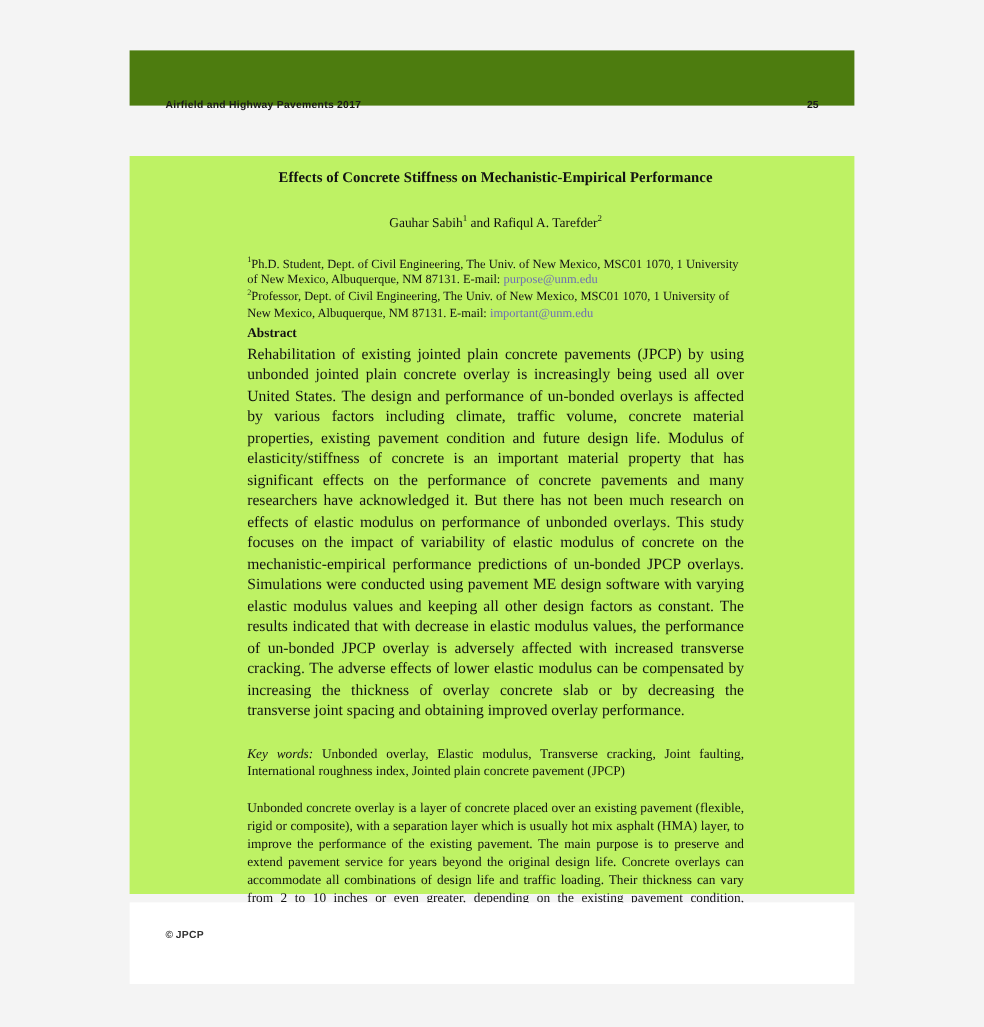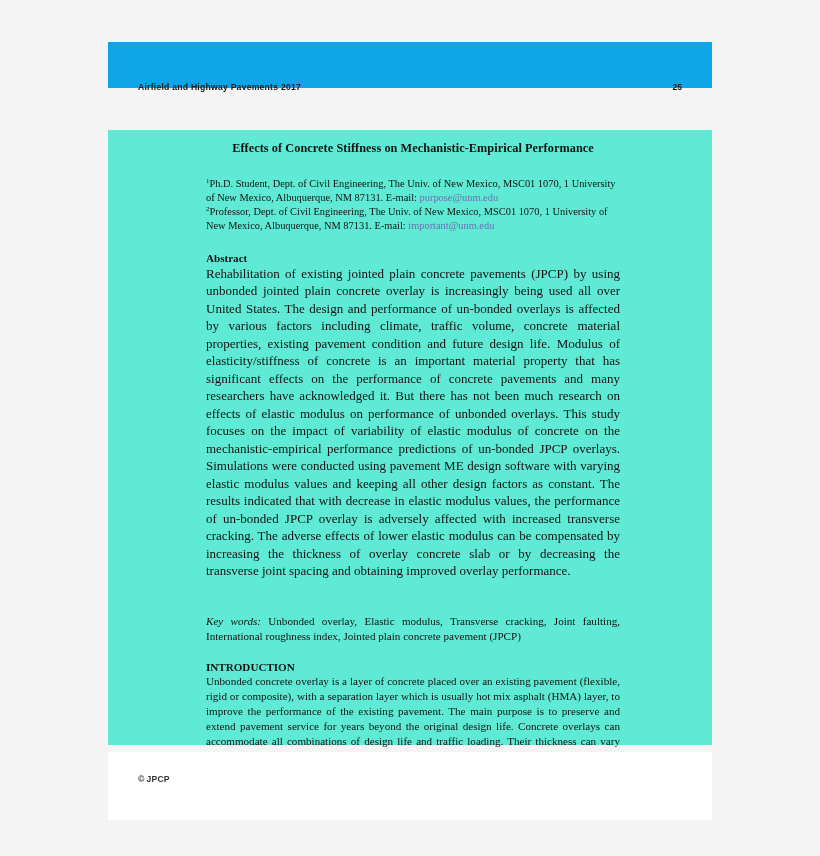--- a/index.html
+++ b/index.html
@@ -19,21 +19,21 @@
     height: 856px;
   }
 
   
   .header-band {
     position: absolute;
     left: 108px;
     top: 42px;
     width: 604px;
     height: 46px;
-    background: #0ea5e9;
+    background: #4d7c0f;
     box-sizing: border-box;
   }
   .header-inner {
     position: absolute;
     left: 30px;
     right: 30px;
     top: 22px;
     display: flex;
     align-items: baseline;
     justify-content: space-between;
@@ -54,21 +54,21 @@
     margin-top: 18px;
   }
 
   
   .body-sheet {
     position: absolute;
     left: 108px;
     top: 130px;
     width: 604px;
     height: 615px;
-    background: #5eead4;
+    background: #bef264;
     box-sizing: border-box;
   }
   .content {
     position: absolute;
     left: 98px;
     top: 10px;
     width: 414px;
     color: #121212;
   }
 
@@ -114,34 +114,34 @@
   }
 
   
   .section-heading {
     font-size: 11.1px;
     font-weight: bold;
     margin: 0;
     line-height: 1.3;
   }
   .abstract-block {
-    margin-top: 18px;
+    margin-top: 2px;
   }
   .abstract-body {
     font-size: 13px;
     line-height: 1.347;
     text-align: justify;
     text-justify: inter-word;
     margin: 0;
     hyphens: none;
   }
 
   
   .keywords {
-    margin-top: 34px;
+    margin-top: 21px;
     font-size: 11.1px;
     line-height: 1.347;
     text-align: justify;
   }
   .keywords-label {
     font-style: italic;
   }
 
   
   .intro-block {
@@ -192,37 +192,39 @@
     </div>
   </div>
 
   <div class="body-sheet">
     <div class="content">
 
       <h1 class="doc-title">
         <span class="title-line">Effects of Concrete Stiffness on Mechanistic-Empirical Performance</span>
       </h1>
 
+      <div class="authors">
+        <span>Gauhar Sabih</span><sup>1</sup><span> and </span><span>Rafiqul A. Tarefder</span><sup>2</sup>
+      </div>
 
       <div class="affiliations">
         <div class="affil-line"><sup>1</sup><span>Ph.D. Student, Dept. of Civil Engineering, The Univ. of New Mexico, MSC01 1070, 1 University of New Mexico, Albuquerque, NM 87131. E-mail: </span><a class="email-link" href="#">purpose@unm.edu</a></div>
         <div class="affil-line"><sup>2</sup><span>Professor, Dept. of Civil Engineering, The Univ. of New Mexico, MSC01 1070, 1 University of New Mexico, Albuquerque, NM 87131. E-mail: </span><a class="email-link" href="#">important@unm.edu</a></div>
       </div>
 
       <div class="abstract-block">
         <div class="section-heading">Abstract</div>
         <p class="abstract-body">Rehabilitation of existing jointed plain concrete pavements (JPCP) by using unbonded jointed plain concrete overlay is increasingly being used all over United States. The design and performance of un-bonded overlays is affected by various factors including climate, traffic volume, concrete material properties, existing pavement condition and future design life. Modulus of elasticity/stiffness of concrete is an important material property that has significant effects on the performance of concrete pavements and many researchers have acknowledged it. But there has not been much research on effects of elastic modulus on performance of unbonded overlays. This study focuses on the impact of variability of elastic modulus of concrete on the mechanistic-empirical performance predictions of un-bonded JPCP overlays. Simulations were conducted using pavement ME design software with varying elastic modulus values and keeping all other design factors as constant. The results indicated that with decrease in elastic modulus values, the performance of un-bonded JPCP overlay is adversely affected with increased transverse cracking. The adverse effects of lower elastic modulus can be compensated by increasing the thickness of overlay concrete slab or by decreasing the transverse joint spacing and obtaining improved overlay performance.</p>
       </div>
 
       <div class="keywords">
         <span class="keywords-label">Key words:</span><span> Unbonded overlay, Elastic modulus, Transverse cracking, Joint faulting, International roughness index, Jointed plain concrete pavement (JPCP)</span>
       </div>
 
       <div class="intro-block">
-        <div class="section-heading">INTRODUCTION</div>
         <p class="intro-body">Unbonded concrete overlay is a layer of concrete placed over an existing pavement (flexible, rigid or composite), with a separation layer which is usually hot mix asphalt (HMA) layer, to improve the performance of the existing pavement. The main purpose is to preserve and extend pavement service for years beyond the original design life. Concrete overlays can accommodate all combinations of design life and traffic loading. Their thickness can vary from 2 to 10 inches or even greater, depending on the existing pavement condition, anticipated traffic volume and desired design life. There are various design factors, which need to be considered for effective designing of concrete overlays. These include future design life, traffic volume, climate, existing pavement condition, joint details and properties of the</p>
       </div>
 
     </div>
   </div>
 
   <div class="footer-band">
     <div class="footer-inner">
       <span class="footer-copyright">©</span>
       <span class="footer-copyright">JPCP</span>

